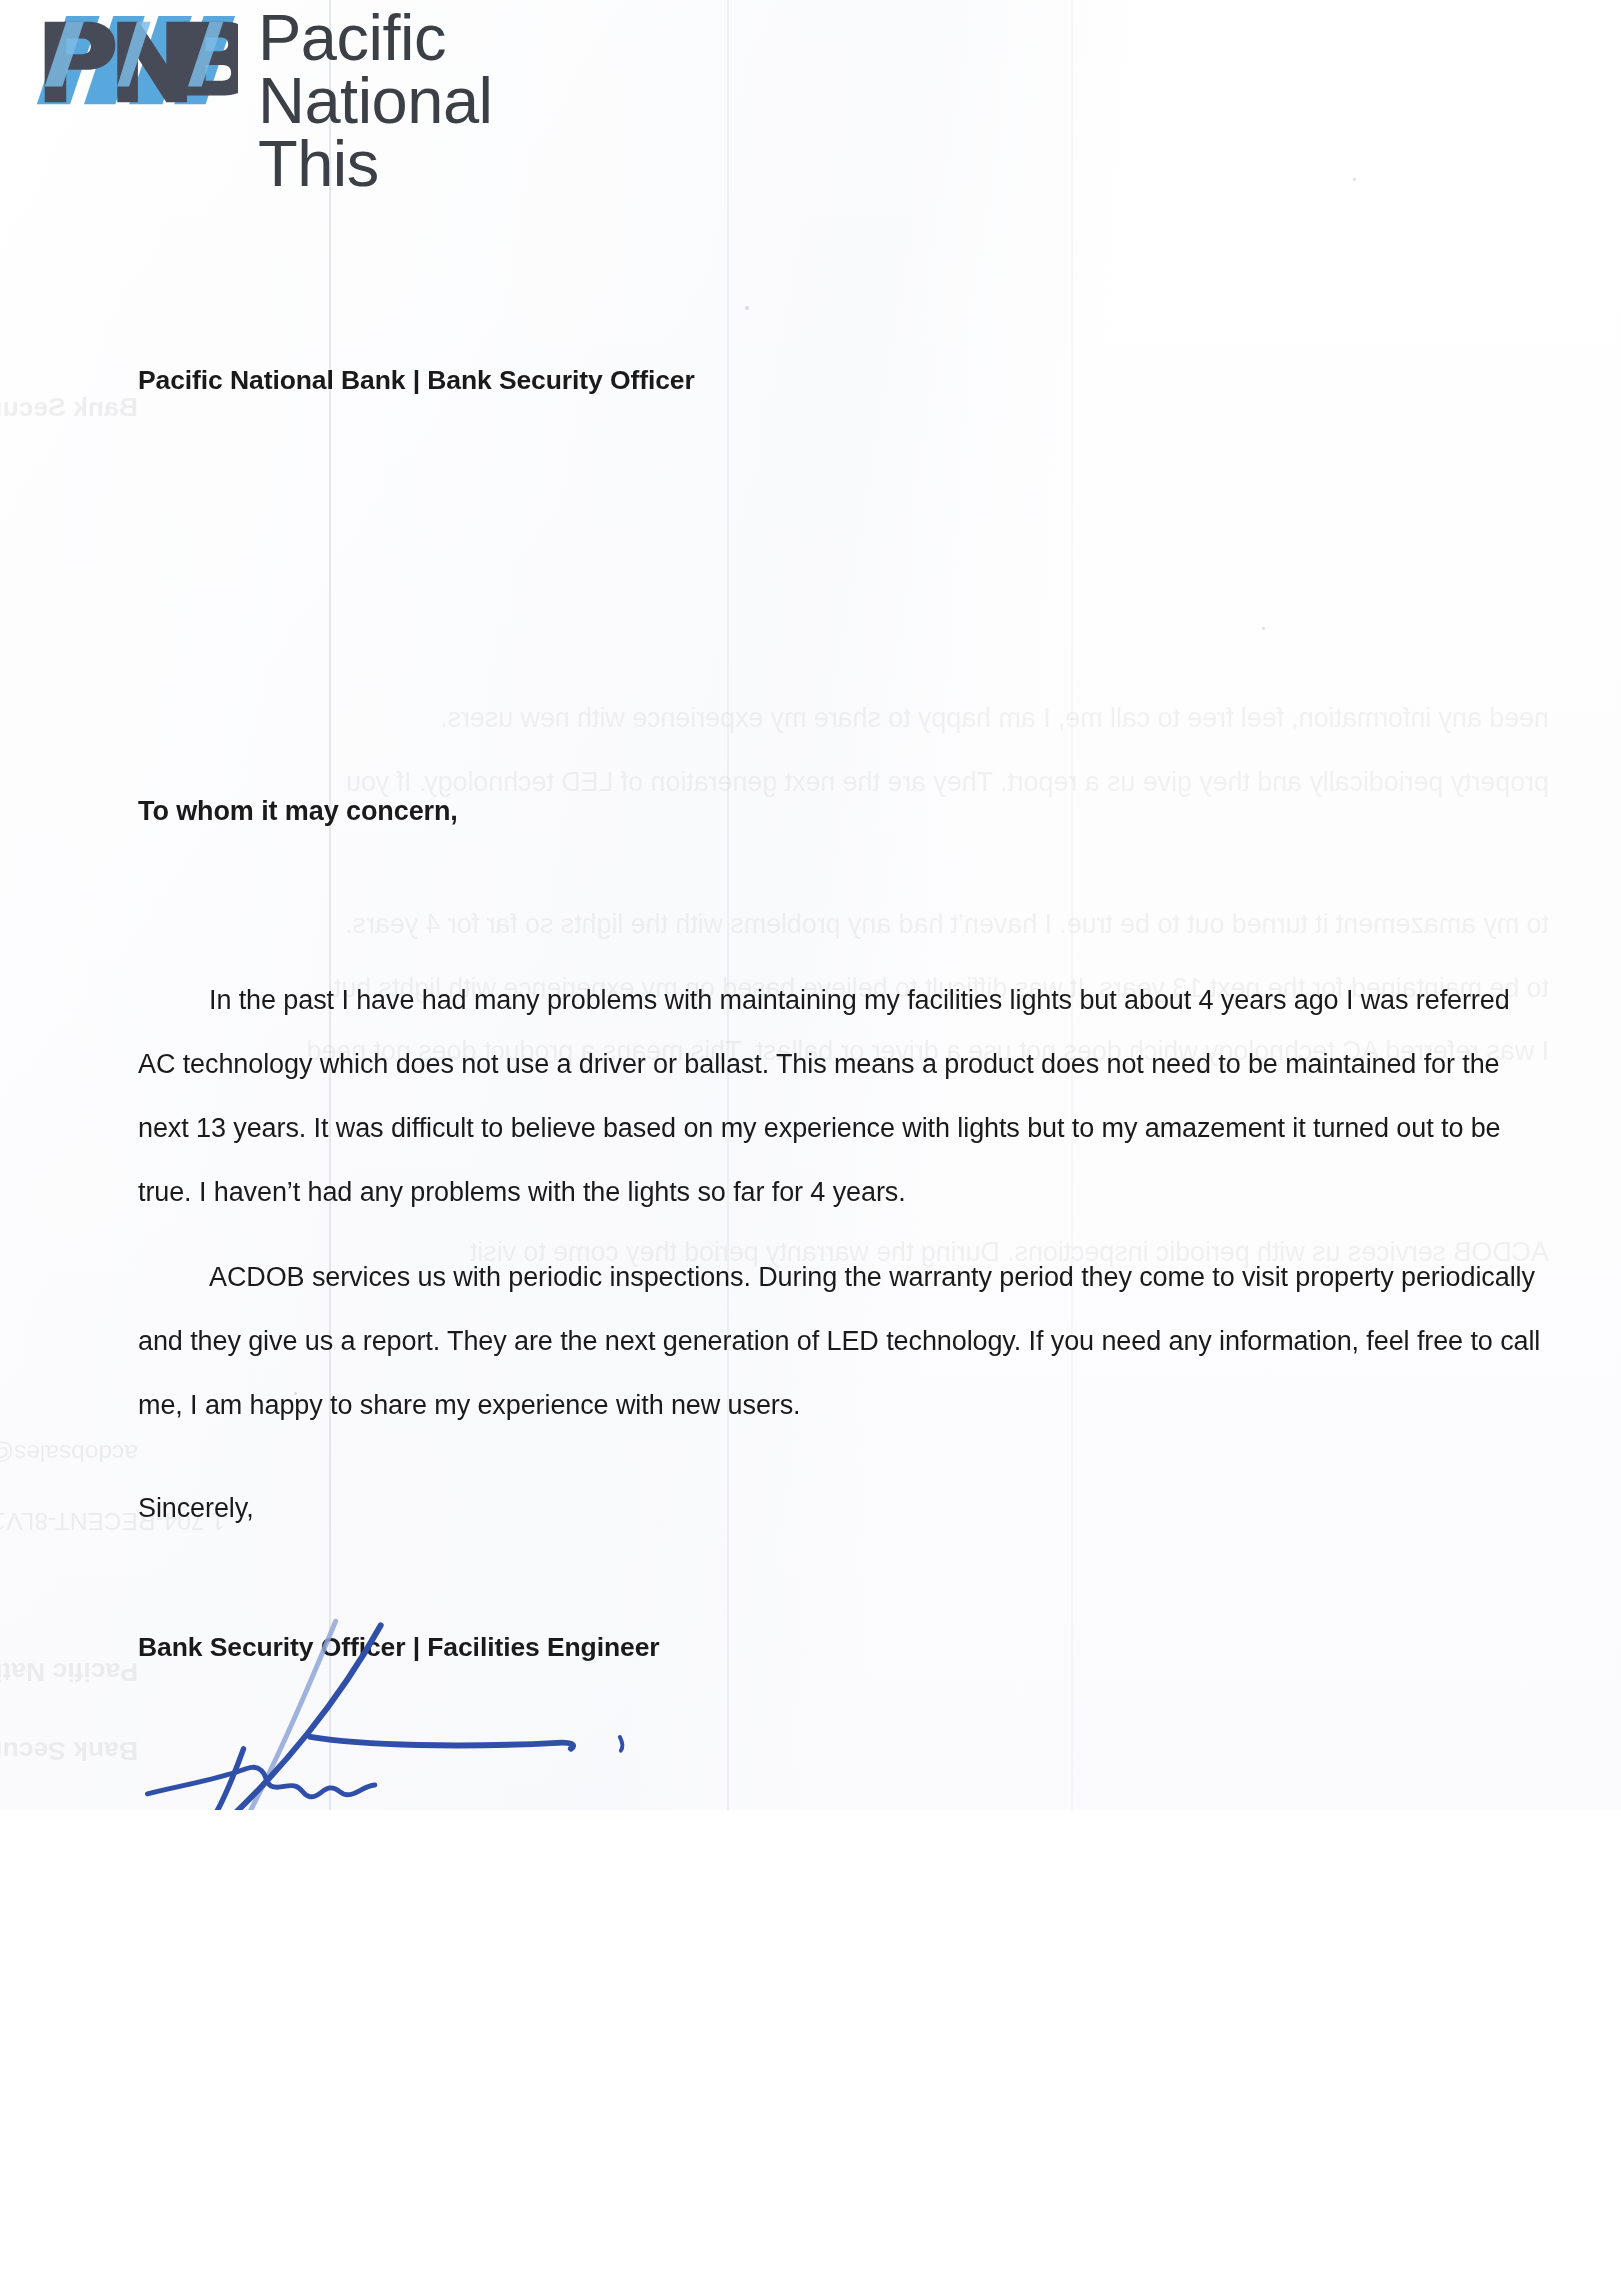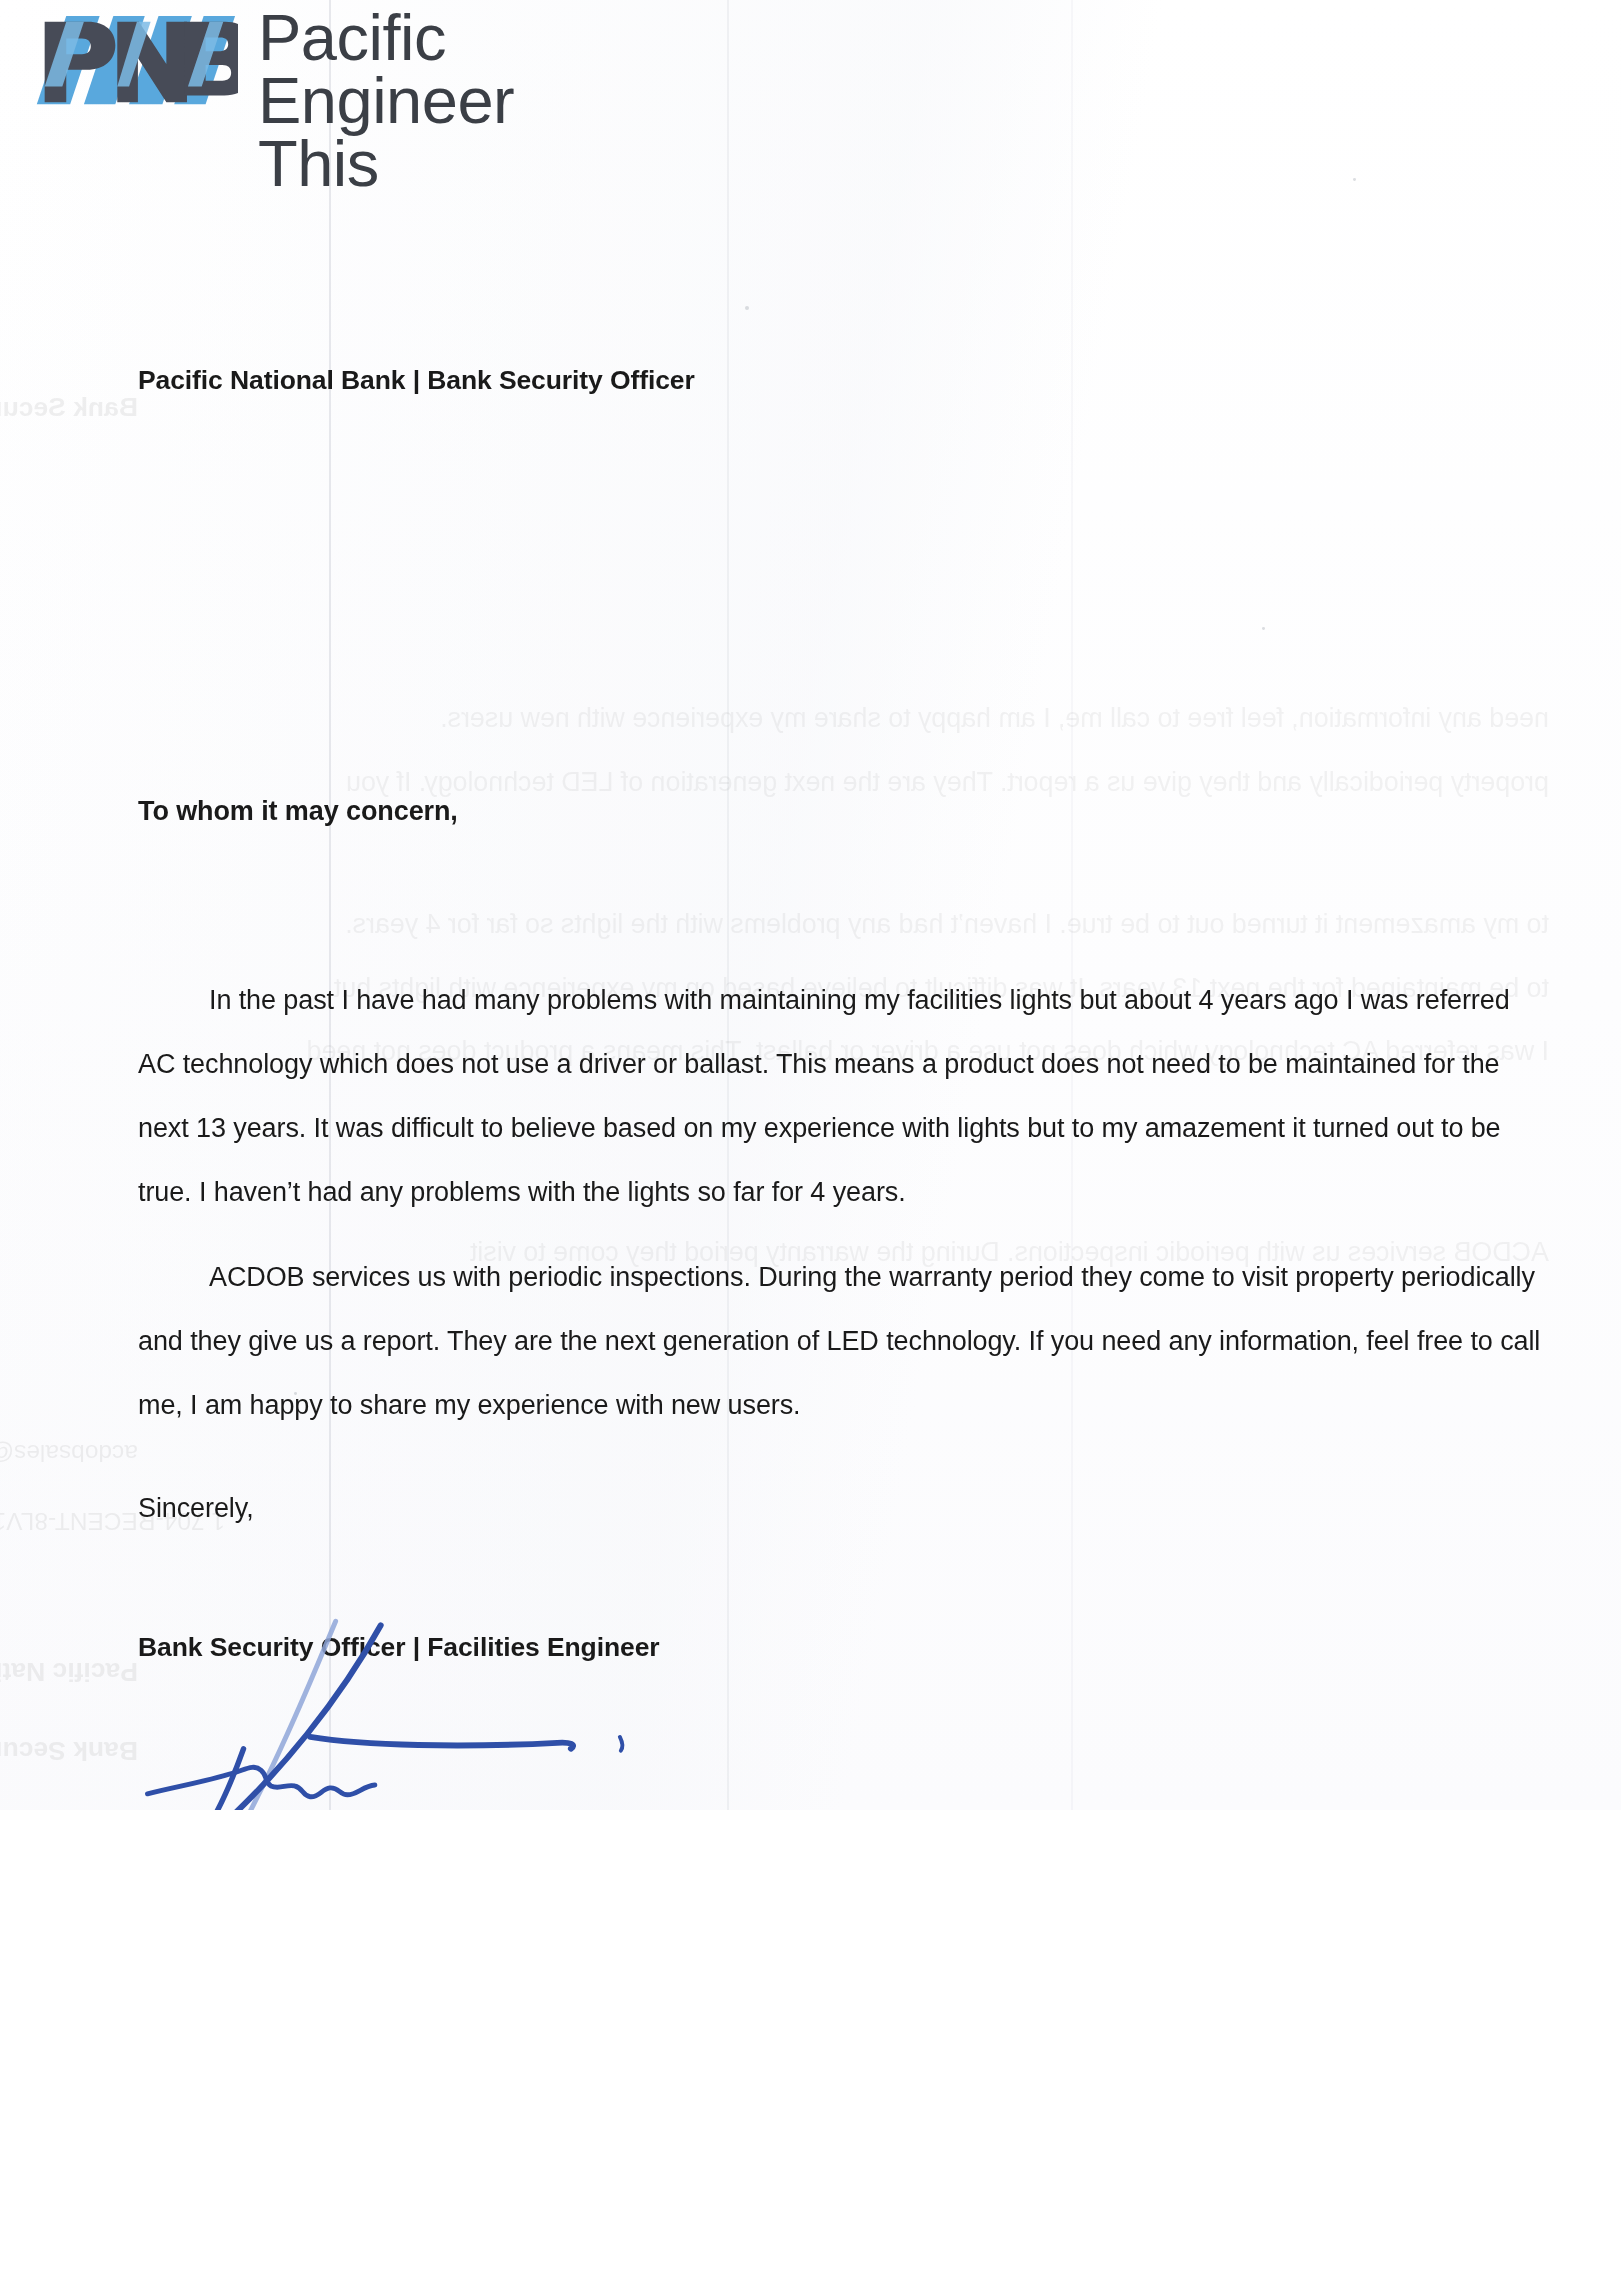--- a/index.html
+++ b/index.html
@@ -280,21 +280,21 @@
         <g fill="#7dbbe6" opacity="0.85">
           <polygon points="40,12 58,12 36,78 18,78"></polygon>
           <polygon points="112,12 126,12 104,78 92,78"></polygon>
           <polygon points="186,12 200,12 178,78 164,78"></polygon>
         </g>
       </g>
     </svg>
 
     <div class="wordmark">
       <div>Pacific</div>
-      <div>Engineer</div>
+      <div>National</div>
       <div>This</div>
     </div>
   </div>
 
   <div class="bleed-head">Bank Security Officer | Facilities Engineer</div>
 
   <div class="bleed-block" style="top:686px;">need any information, feel free to call me, I am happy to share my experience with new users.</div>
   <div class="bleed-block" style="top:750px;">property periodically and they give us a report. They are the next generation of LED technology. If you</div>
   <div class="bleed-block" style="top:892px;">to my amazement it turned out to be true. I haven’t had any problems with the lights so far for 4 years.</div>
   <div class="bleed-block" style="top:956px;">to be maintained for the next 13 years. It was difficult to believe based on my experience with lights but</div>

